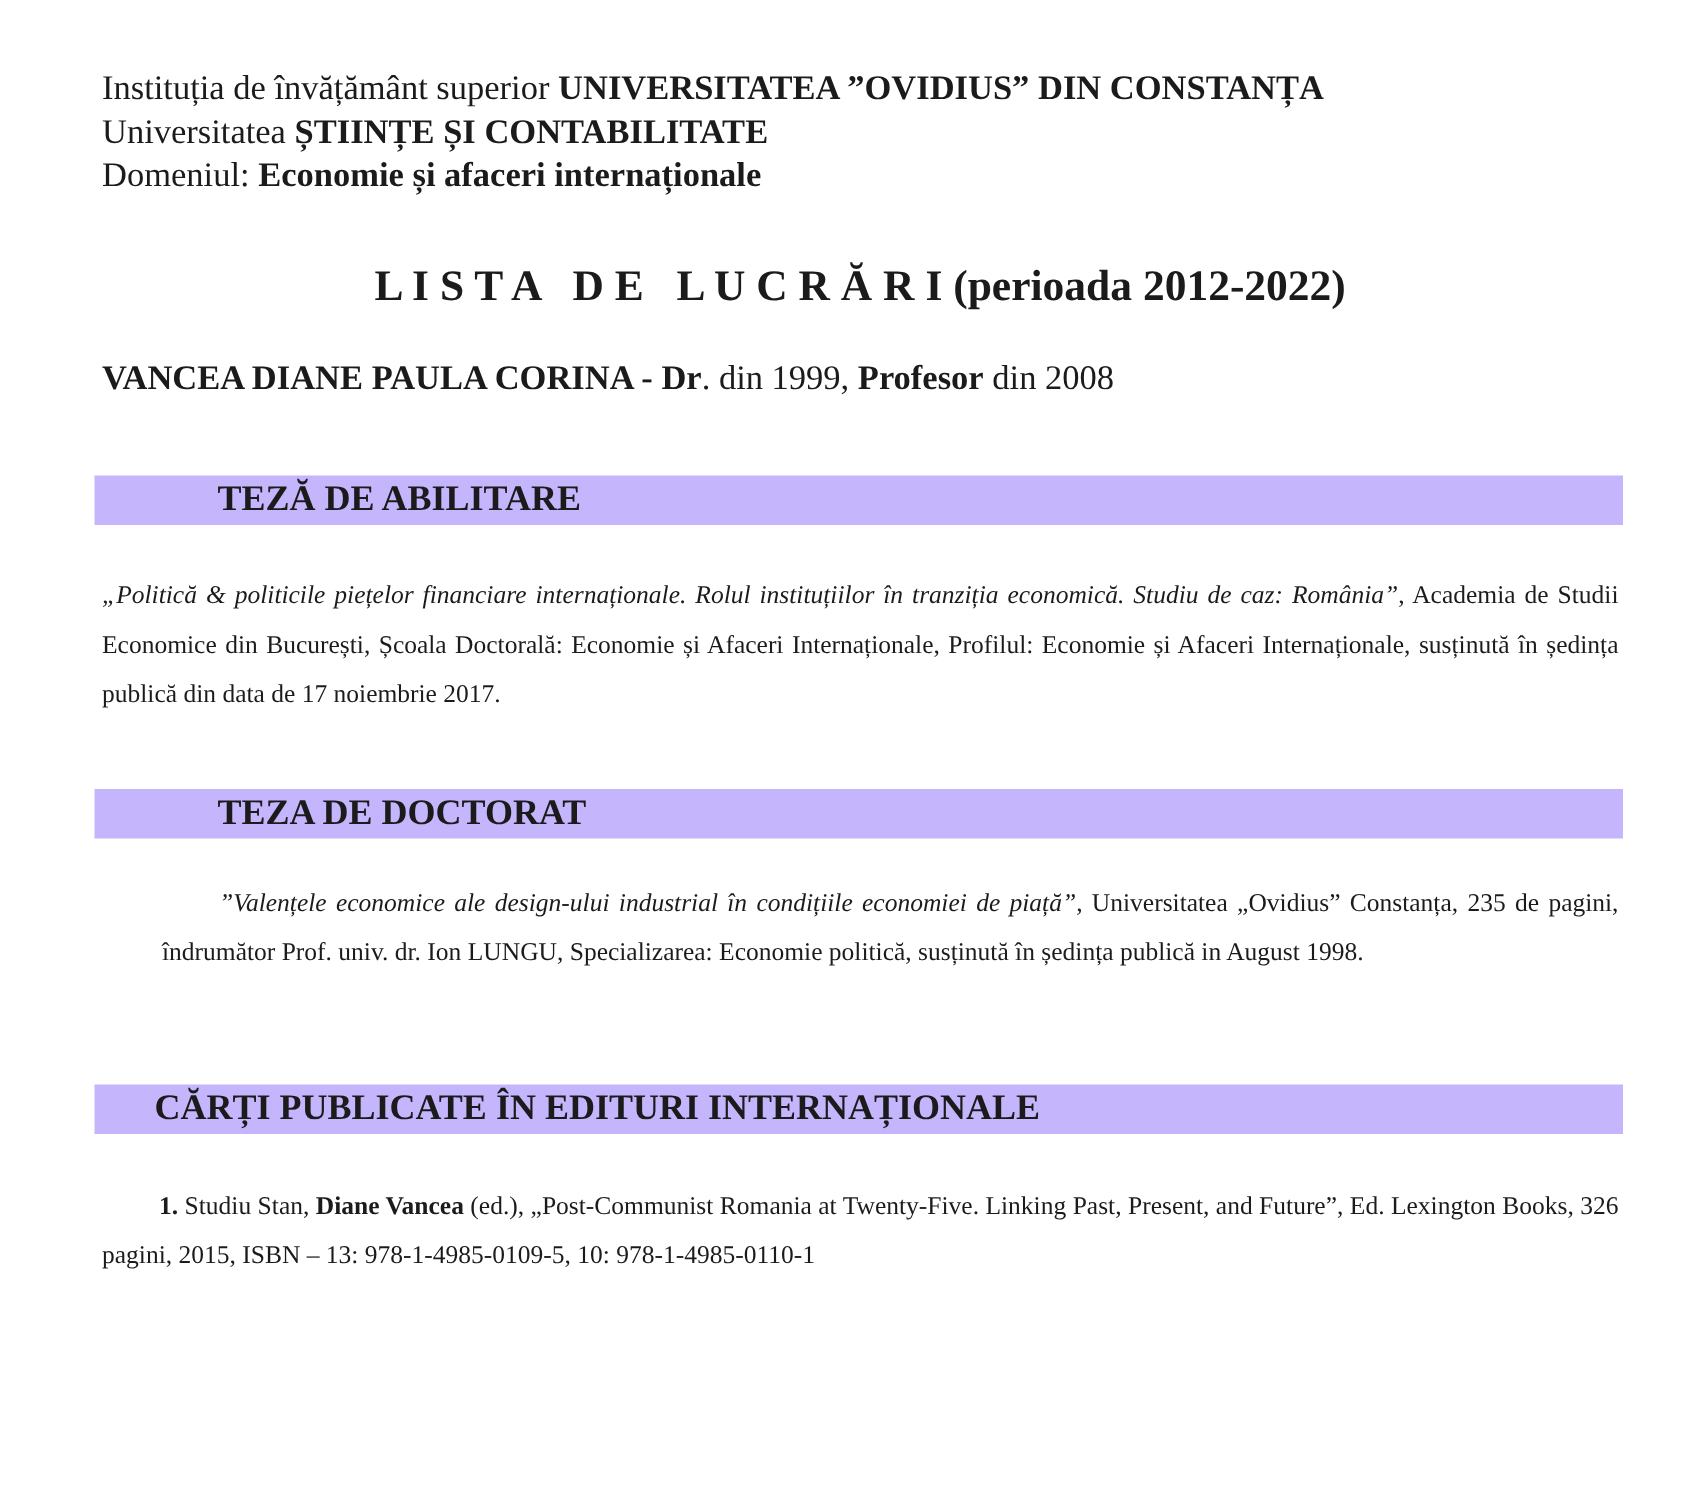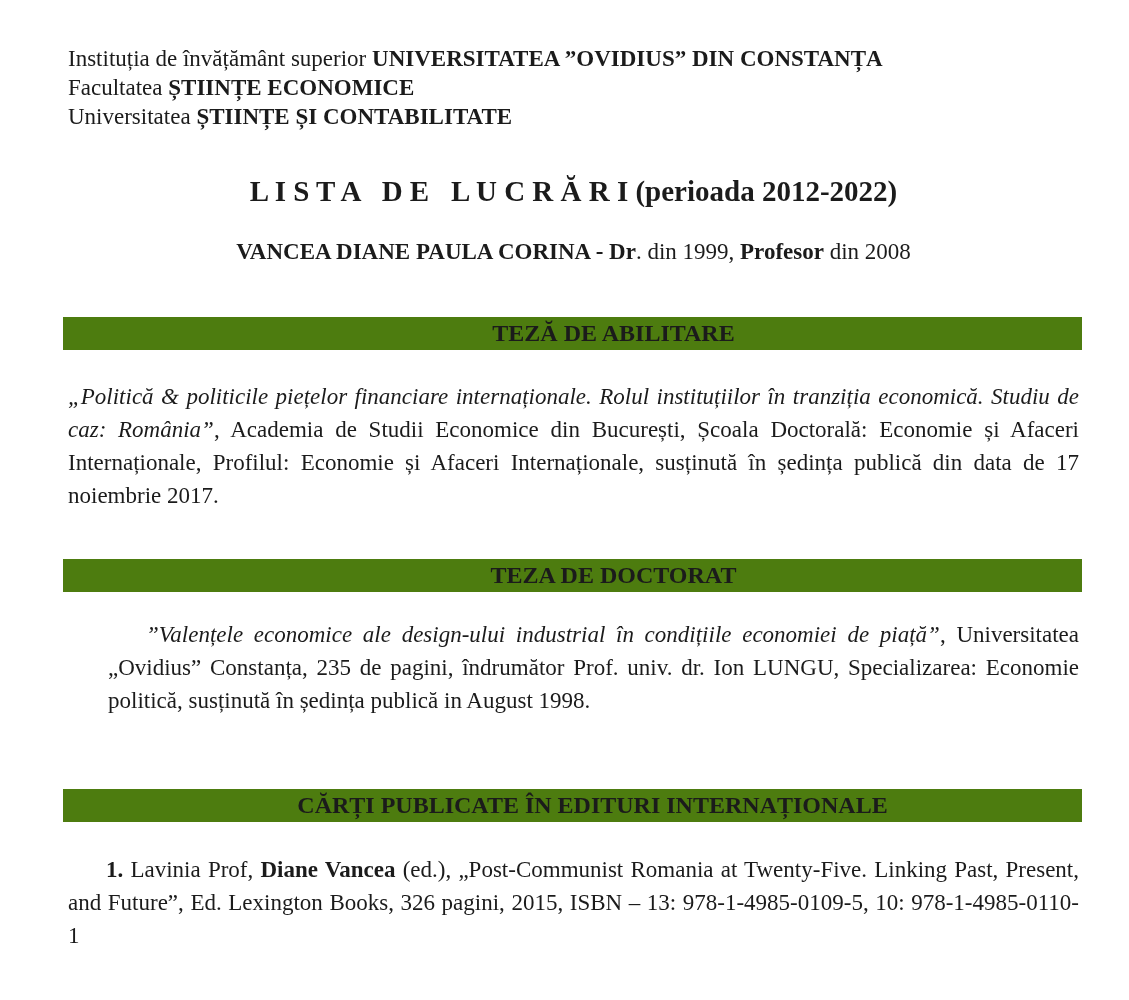--- a/index.html
+++ b/index.html
@@ -13,69 +13,69 @@
 
   .hdr-line { font-size:23px; line-height:29px; }
   .hdr-line .b { font-weight:bold; }
 
   .doc-title {
     margin-top:46px; text-align:center;
     font-size:29px; font-weight:bold;
     white-space:pre-wrap; line-height:29px;
   }
   .author-line {
-    margin-top:31px; text-align:center;
+    margin-top:31px; text-align:left;
     font-size:23px; line-height:29px;
   }
   .author-line .b { font-weight:bold; }
 
   .section-bar {
-    background:#4d7c0f;
+    background:#c4b5fd;
     margin-left:-5px; margin-right:-3px;
     height:33px; padding-left:82px;
     display:flex; align-items:center;
-    font-size:24px; font-weight:bold; line-height:33px;justify-content:center;
+    font-size:24px; font-weight:bold; line-height:33px;
   }
   .bar-1 { margin-top:51px; }
   .bar-2 { margin-top:47px; }
   .bar-3 { margin-top:72px;padding-left:40px; }
 
   .para {
-    font-size:23px; line-height:33px;
+    font-size:17px; line-height:33px;
     text-align:justify;
   }
   .para .it { font-style:italic; }
   .para .b  { font-weight:bold; }
   .para-1 { margin-top:30px; }
   .para-2 { margin-top:26px; text-indent:38px;margin-left:40px; }
   .para-3 { margin-top:31px; text-indent:38px; }
 </style>
 </head>
 <body>
 
 <div class="page">
 
   <div>
     <p class="hdr-line"><span>Instituția de învățământ superior </span><span class="b">UNIVERSITATEA ”OVIDIUS” DIN CONSTANȚA</span></p>
-    <p class="hdr-line"><span>Facultatea </span><span class="b">ȘTIINȚE ECONOMICE</span></p>
     <p class="hdr-line"><span>Universitatea </span><span class="b">ȘTIINȚE ȘI CONTABILITATE</span></p>
+    <p class="hdr-line"><span>Domeniul: </span><span class="b">Economie și afaceri internaționale</span></p>
   </div>
 
   <h1 class="doc-title">L I S T A   D E   L U C R Ă R I (perioada 2012-2022)</h1>
 
   <p class="author-line"><span class="b">VANCEA DIANE PAULA CORINA - Dr</span><span>. din 1999, </span><span class="b">Profesor</span><span> din 2008</span></p>
 
   <div class="section-bar bar-1">
     <span>TEZĂ DE ABILITARE</span>
   </div>
   <p class="para para-1"><span class="it">„Politică &amp; politicile piețelor financiare internaționale. Rolul instituțiilor în tranziția economică. Studiu de caz: România”</span><span>, Academia de Studii Economice din București, Școala Doctorală: Economie și Afaceri Internaționale, Profilul: Economie și Afaceri Internaționale, susținută în ședința publică din data de 17 noiembrie 2017.</span></p>
 
   <div class="section-bar bar-2">
     <span>TEZA DE DOCTORAT</span>
   </div>
   <p class="para para-2"><span class="it">”Valențele economice ale design-ului industrial în condițiile economiei de piață”</span><span>, Universitatea „Ovidius” Constanța, 235 de pagini, îndrumător Prof. univ. dr. Ion LUNGU, Specializarea: Economie politică, susținută în ședința publică in August 1998.</span></p>
 
   <div class="section-bar bar-3">
     <span>CĂRȚI PUBLICATE ÎN EDITURI INTERNAȚIONALE</span>
   </div>
-  <p class="para para-3"><span class="b">1.</span><span> Lavinia Prof, </span><span class="b">Diane Vancea</span><span> (ed.), „Post-Communist Romania at Twenty-Five. Linking Past, Present, and Future”, Ed. Lexington Books, 326 pagini, 2015, ISBN – 13: 978-1-4985-0109-5, 10: 978-1-4985-0110-1</span></p>
+  <p class="para para-3"><span class="b">1.</span><span> Studiu Stan, </span><span class="b">Diane Vancea</span><span> (ed.), „Post-Communist Romania at Twenty-Five. Linking Past, Present, and Future”, Ed. Lexington Books, 326 pagini, 2015, ISBN – 13: 978-1-4985-0109-5, 10: 978-1-4985-0110-1</span></p>
 
 </div>
 
 </body></html>

